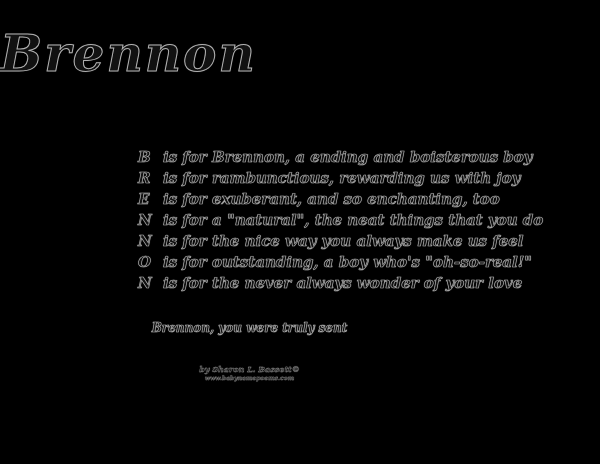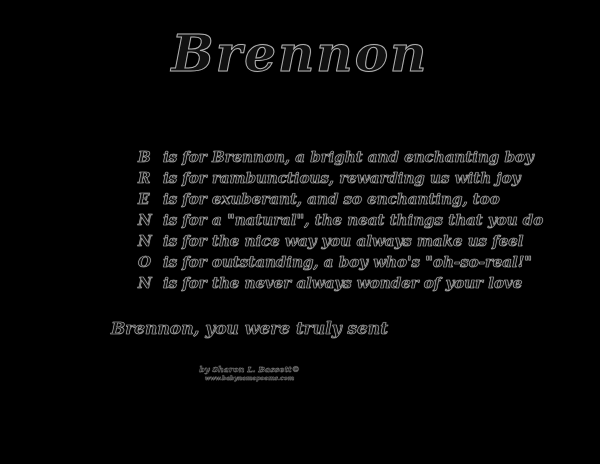--- a/index.html
+++ b/index.html
@@ -21,21 +21,20 @@
     font-weight: bold;
     color: #111111;
     -webkit-text-stroke: 0.7px #a6a6a6;
     text-shadow: 0 0 1px #8f8f8f;
   }
   .title {
     position: absolute;
     top: 26px;
     left: 0;
     width: 600px;
-    text-align: center;
     font-size: 50px;
     line-height: 56px;
     margin: 0;
     -webkit-text-stroke: 1px #b0b0b0;
     letter-spacing: 2px;
   }
   .meta {
     position: absolute;
     top: 93px;
     left: 138px;
@@ -60,21 +59,21 @@
     grid-template-columns: 16px auto;
     column-gap: 9px;
   }
   .poem-row .letter { text-align: left; }
   .closing {
     position: absolute;
     top: 318px;
     left: 0;
     width: 499px;
     text-align: center;
-    font-size: 17px;
+    font-size: 12px;
     line-height: 21px;
   }
   .credit {
     position: absolute;
     top: 365px;
     left: 0;
     width: 499px;
     text-align: center;
     font-style: italic;
     font-weight: bold;
@@ -89,21 +88,21 @@
 <body>
 
 <div class="poster">
 
   <h1 class="engraved title">Brennon</h1>
 
 
   <div class="poem">
     <div class="poem-row">
       <span class="engraved letter">B</span>
-      <span class="engraved text">is for Brennon, a bright and enchanting boy</span>
+      <span class="engraved text">is for Brennon, a ending and boisterous boy</span>
     </div>
     <div class="poem-row">
       <span class="engraved letter">R</span>
       <span class="engraved text">is for rambunctious, rewarding us with joy</span>
     </div>
     <div class="poem-row">
       <span class="engraved letter">E</span>
       <span class="engraved text">is for exuberant, and so enchanting, too</span>
     </div>
     <div class="poem-row">

